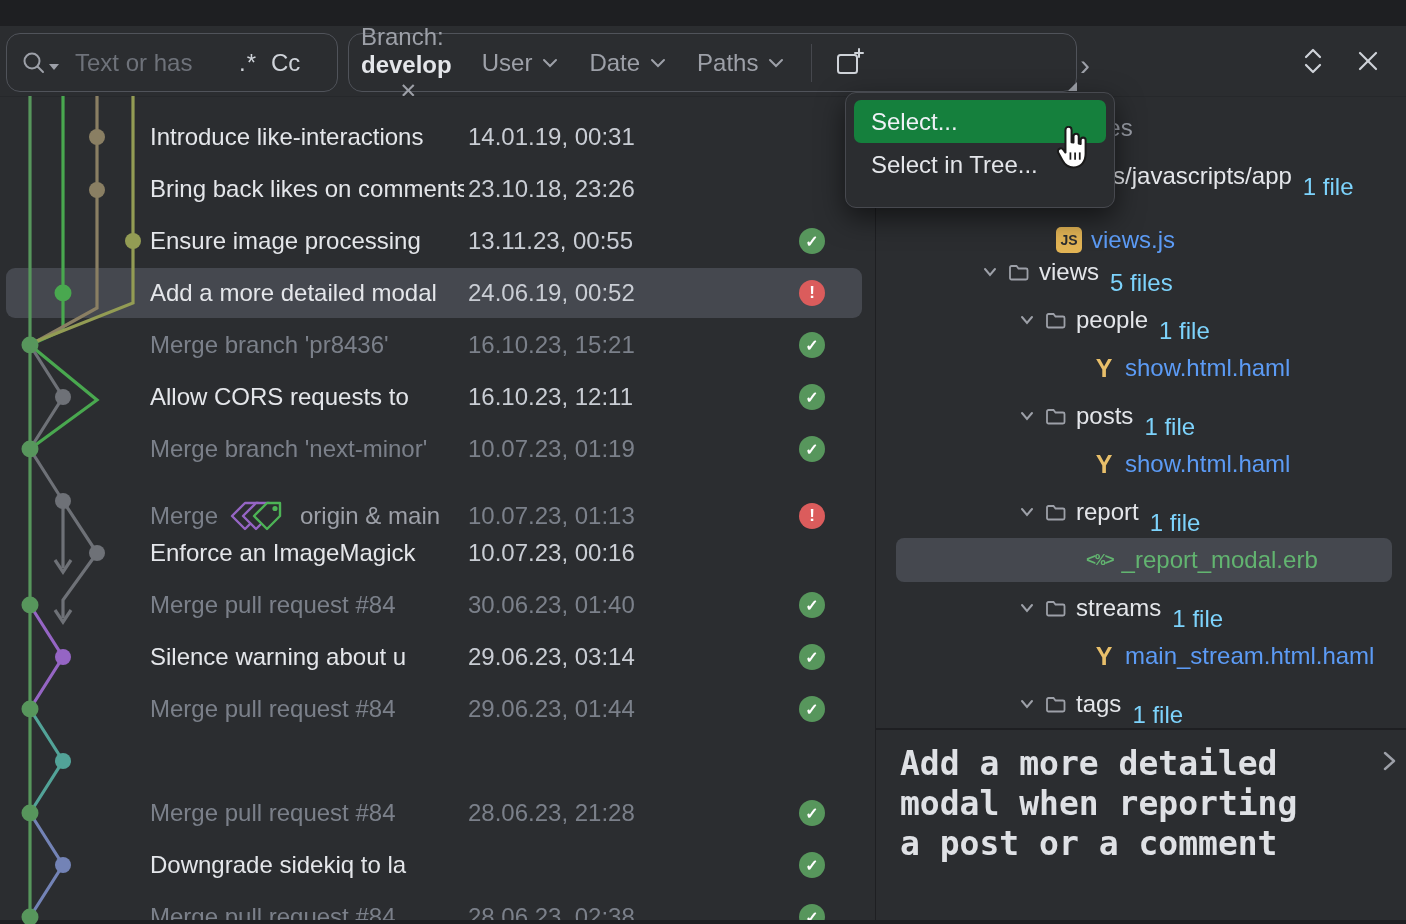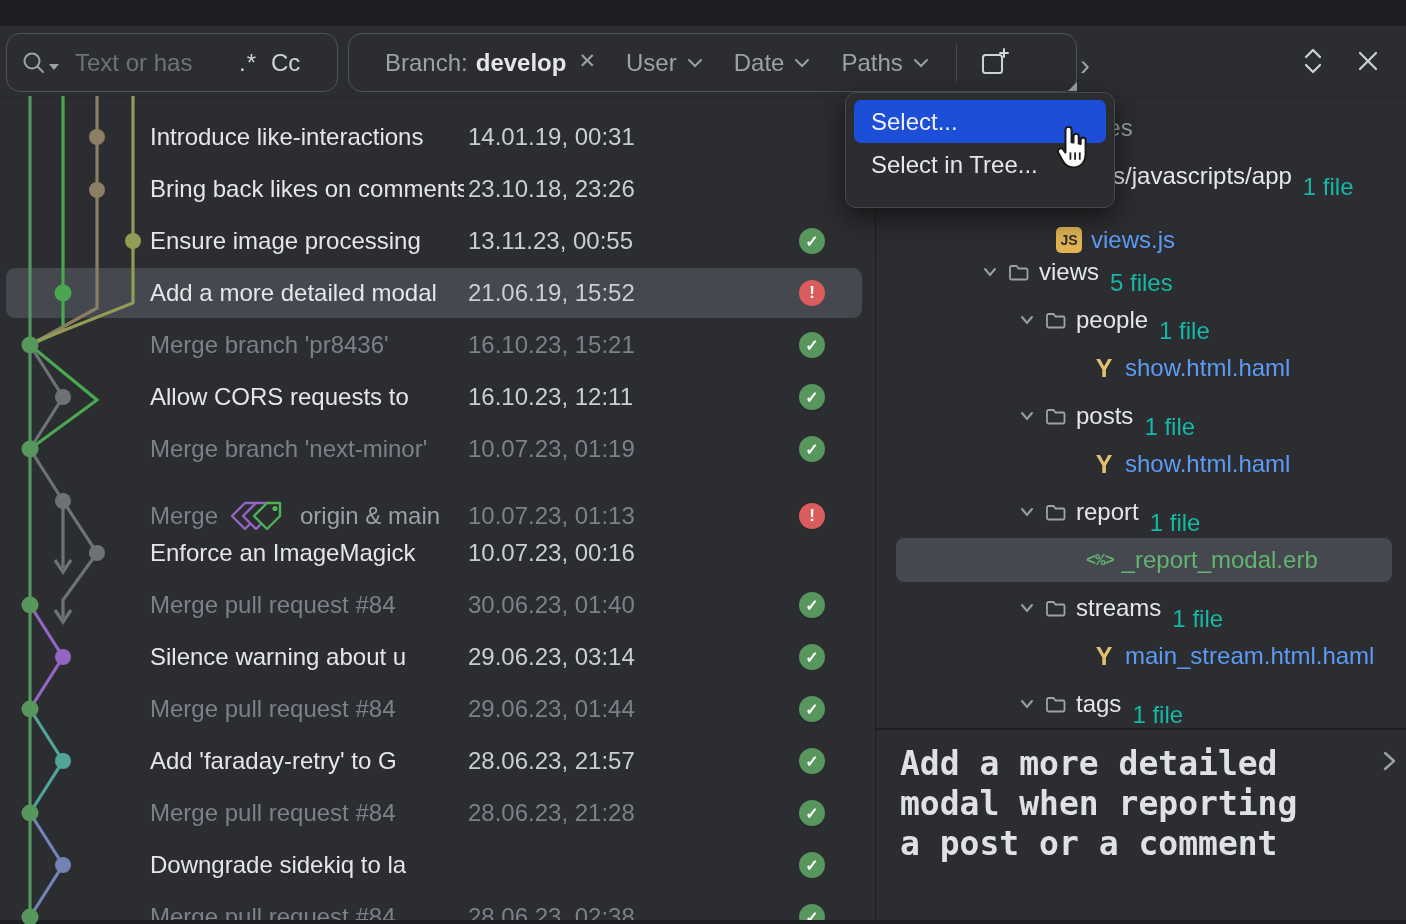--- a/index.html
+++ b/index.html
@@ -21,21 +21,21 @@
     border-top:6px solid #9da0a8;margin-left:2px;margin-top:8px;}
   .search-ph{margin-left:16px;font-size:24px;color:#6e727a;white-space:nowrap;overflow:hidden;width:150px;}
   .search-toggle{font-size:24px;color:#cfd3d9;margin-left:14px;white-space:nowrap;}
   .search-toggle.rx{letter-spacing:1px;}
 
   
   .filter-bar{position:absolute;left:348px;top:33px;width:729px;height:59px;border:1.5px solid #50535a;
     border-radius:14px;box-sizing:border-box;display:flex;align-items:center;background:#2b2d30;}
   .filter-bar .lbl{font-size:24px;color:#9da0a8;white-space:nowrap;}
   .filter-bar .val{font-size:24px;color:#e4e6ea;font-weight:600;margin-left:8px;white-space:nowrap;}
-  .chip{display:flex;align-items:flex-start;margin-left:36px;}
+  .chip{display:flex;align-items:center;margin-left:4px;flex-direction:column;}
   .x-btn{font-size:21px;color:#9da0a8;margin-left:12px;}
   .f-chevron{margin-left:9px;margin-top:4px;}
   .filter-group{display:flex;align-items:center;margin-left:30px;}
   .vbar{width:1px;height:38px;background:#46484e;margin-left:26px;}
   .addwin{margin-left:22px;display:flex;}
   .overflow-chevron{position:absolute;left:1080px;top:48px;color:#9da0a8;font-size:30px;}
   .overflow-corner{position:absolute;left:1068px;top:82px;width:0;height:0;
     border-left:9px solid transparent;border-bottom:9px solid #9da0a8;}
 
   
@@ -61,21 +61,21 @@
   .refs{position:absolute;left:300px;top:0;height:52px;line-height:52px;font-size:24px;color:#9da0a8;white-space:nowrap;}
   .tags-ico{position:absolute;left:228px;top:10px;}
   .msg.m8{width:76px;}
 
   .graph{position:absolute;left:0;top:0;pointer-events:none;z-index:3;}
 
   
   .tree{position:absolute;left:876px;top:96px;width:530px;height:632px;overflow:hidden;background:#2b2d30;}
   .trow{position:absolute;left:0;width:530px;height:48px;display:flex;align-items:center;box-sizing:border-box;}
   .trow .tlabel{font-size:24px;white-space:nowrap;color:#e4e6ea;}
-  .trow .tcount{font-size:24px;color:#14b8a6;margin-left:11px;white-space:nowrap;margin-top:21px;}
+  .trow .tcount{font-size:24px;color:#7dd3fc;margin-left:11px;white-space:nowrap;margin-top:21px;}
   .trow.t-root .tlabel{color:#9b9fa8;}
   .trow .tchev{margin-right:9px;display:flex;flex:none;}
   .trow .tfolder{margin-right:9px;display:flex;flex:none;}
   .file-blue{color:#5c9bf5 !important;}
   .file-green{color:#62b470 !important;}
   .js-badge{flex:none;width:26px;height:26px;border-radius:5px;background:#e2b455;color:#2b2d30;
     font-size:14px;font-weight:bold;display:flex;align-items:center;justify-content:center;margin-right:9px;}
   .haml-badge{flex:none;width:24px;height:26px;color:#e8bf6a;font-size:25px;font-weight:800;margin-right:9px;
     display:flex;align-items:center;justify-content:center;}
   .erb-badge{flex:none;color:#62b470;font-family:"Liberation Mono",monospace;font-size:17px;font-weight:bold;
@@ -90,21 +90,21 @@
     font-family:"DejaVu Sans Mono","Liberation Mono",monospace;font-size:33px;font-weight:600;
     color:#dfe1e5;line-height:40px;}
   .details-chevron{position:absolute;left:1378px;top:748px;color:#9da0a8;}
 
   
   .popup{position:absolute;left:845px;top:92px;width:270px;height:116px;background:#2b2d30;
     border:1px solid #47494f;border-radius:11px;box-sizing:border-box;z-index:20;
     box-shadow:0 10px 28px rgba(0,0,0,.55);padding:7px 8px;}
   .popup-item{height:43px;border-radius:7px;display:flex;align-items:center;padding-left:17px;
     font-size:24px;color:#e4e6ea;white-space:nowrap;}
-  .popup-item.active{background:#1d4ed8;color:#eef1f6;}
+  .popup-item.active{background:#15803d;color:#eef1f6;}
   .cursor{position:absolute;left:1052px;top:126px;z-index:21;}
 </style>
 </head>
 <body>
 
 <div id="app">
   <div class="top-strip"></div>
 
   <div class="search-field">
     <span class="mag">
@@ -179,21 +179,21 @@
         <span class="msg">Bring back likes on comments</span>
         <span class="date">23.10.18, 23:26</span>
       </div>
     <div class="crow" style="top:119px">
         <span class="msg">Ensure image processing</span>
         <span class="date">13.11.23, 00:55</span>
         <span class="status ok"></span>
       </div>
     <div class="crow sel" style="top:171px">
         <span class="msg">Add a more detailed modal</span>
-        <span class="date">21.06.19, 15:52</span>
+        <span class="date">24.06.19, 00:52</span>
         <span class="status err"></span>
       </div>
     <div class="crow dim" style="top:223px">
         <span class="msg">Merge branch 'pr8436'</span>
         <span class="date">16.10.23, 15:21</span>
         <span class="status ok"></span>
       </div>
     <div class="crow" style="top:275px">
         <span class="msg">Allow CORS requests to</span>
         <span class="date">16.10.23, 12:11</span>
@@ -228,25 +228,20 @@
         <span class="status ok"></span>
       </div>
     <div class="crow" style="top:535px">
         <span class="msg">Silence warning about u</span>
         <span class="date">29.06.23, 03:14</span>
         <span class="status ok"></span>
       </div>
     <div class="crow dim" style="top:587px">
         <span class="msg">Merge pull request #84</span>
         <span class="date">29.06.23, 01:44</span>
-        <span class="status ok"></span>
-      </div>
-    <div class="crow" style="top:639px">
-        <span class="msg">Add 'faraday-retry' to G</span>
-        <span class="date">28.06.23, 21:57</span>
         <span class="status ok"></span>
       </div>
     <div class="crow dim" style="top:691px">
         <span class="msg">Merge pull request #84</span>
         <span class="date">28.06.23, 21:28</span>
         <span class="status ok"></span>
       </div>
     <div class="crow" style="top:743px">
         <span class="msg">Downgrade sidekiq to la</span>
         <span class="status ok"></span>

